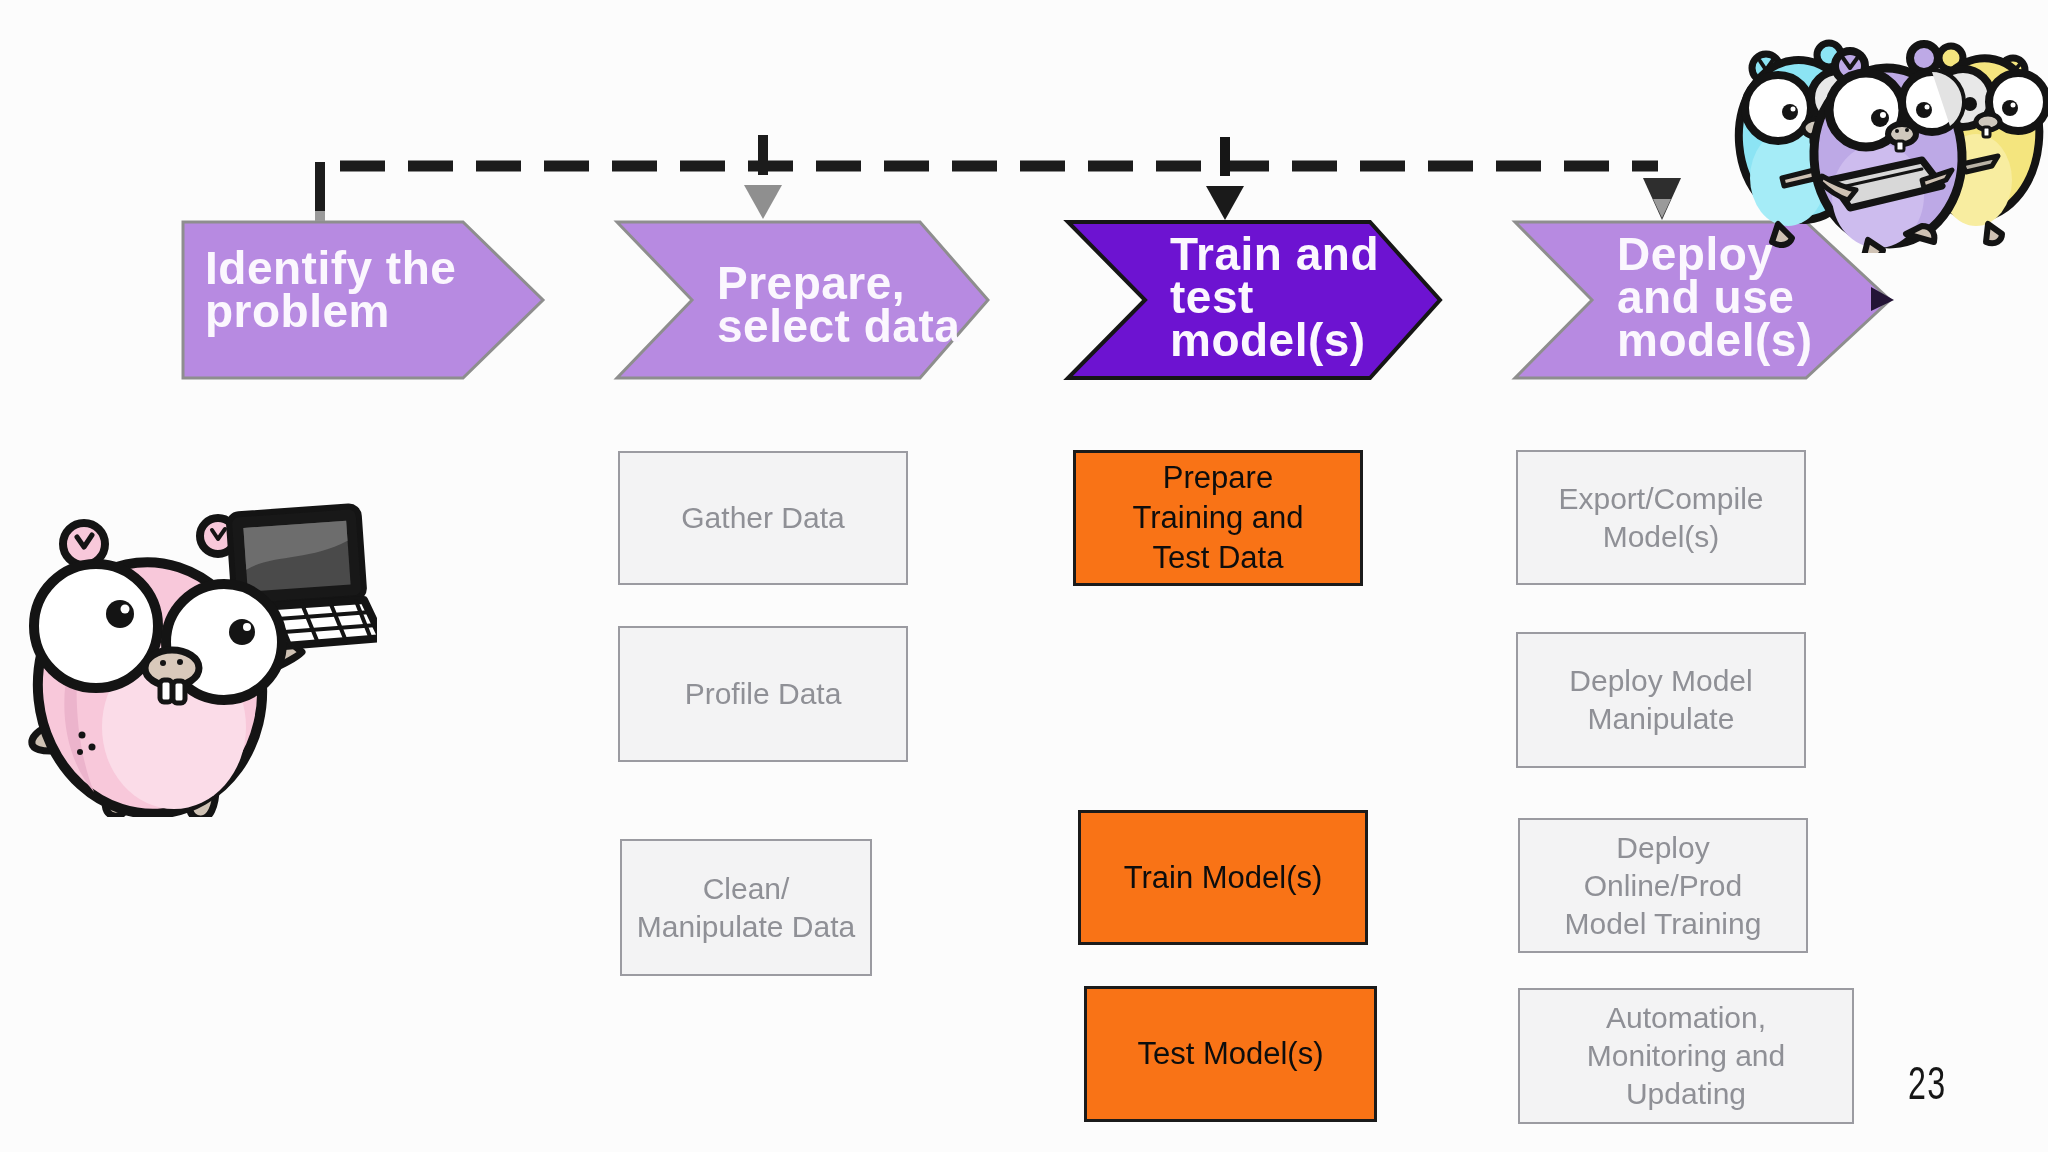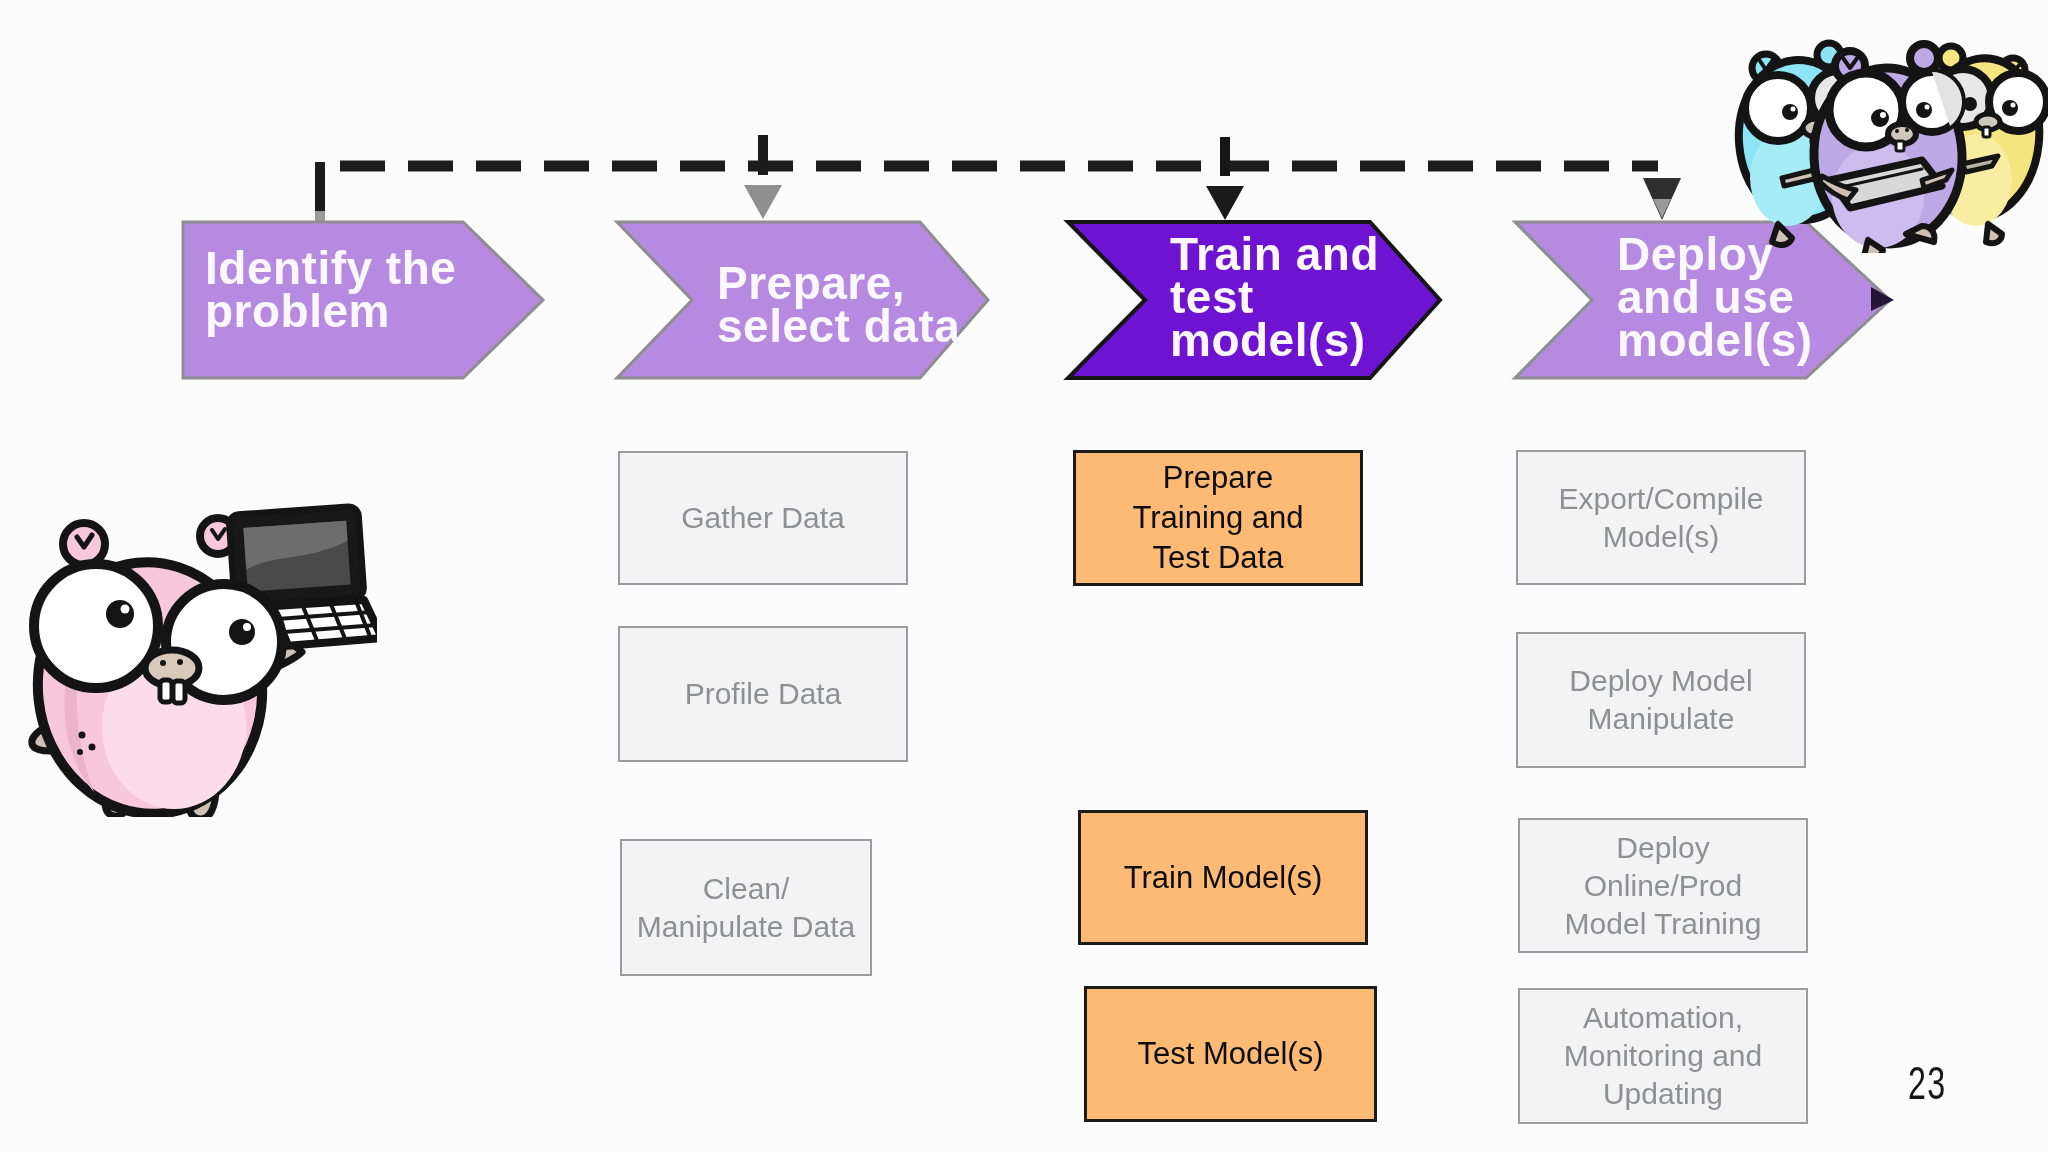--- a/index.html
+++ b/index.html
@@ -18,21 +18,21 @@
   }
   .box{
     position:absolute;display:flex;align-items:center;justify-content:center;
     text-align:center;white-space:pre-line;box-sizing:border-box;
   }
   .box-muted{
     background:#f3f3f4;border:2px solid #9b9ba1;color:#8f9096;
     font-size:30px;line-height:38px;font-weight:400;
   }
   .box-active{
-    background:#fdba74;border:3px solid #1b1b1b;color:#0d0d0d;
+    background:#f97316;border:3px solid #1b1b1b;color:#0d0d0d;
     font-size:31px;line-height:40px;font-weight:400;
   }
   #page-number{
     position:absolute;left:1908px;top:1060px;color:#161616;
     font-size:46px;line-height:46px;font-weight:500;letter-spacing:2px;
     transform:scaleX(0.70);transform-origin:left top;
   }
 </style>
 </head>
 <body>
@@ -100,21 +100,21 @@
   <div class="box box-active" style="left:1078px;top:810px;width:290px;height:135px">Train Model(s)</div>
   <div class="box box-active" style="left:1084px;top:986px;width:293px;height:136px">Test Model(s)</div>
 
   <div class="box box-muted" style="left:1516px;top:450px;width:290px;height:135px">Export/Compile
 Model(s)</div>
   <div class="box box-muted" style="left:1516px;top:632px;width:290px;height:136px">Deploy Model
 Manipulate</div>
   <div class="box box-muted" style="left:1518px;top:818px;width:290px;height:135px">Deploy
 Online/Prod
 Model Training</div>
-  <div class="box box-muted" style="left:1518px;top:988px;width:290px;height:136px">Automation,
+  <div class="box box-muted" style="left:1518px;top:988px;width:336px;height:136px">Automation,
 Monitoring and
 Updating</div>
 
   <svg class="abs" viewBox="0 0 355 325" style="left:22px;top:492px;width:355px;height:325px">
     <g stroke="#141414" stroke-linejoin="round" stroke-linecap="round">
       <path d="M55,228 C28,228 8,242 10,252 C12,262 45,262 68,248 Z" fill="#cfc2b4" stroke-width="7"></path>
       <path d="M88,288 C80,310 82,322 92,324 C102,326 110,312 112,292 Z" fill="#cfc2b4" stroke-width="7"></path>
       <path d="M168,294 C164,316 168,326 178,327 C188,328 194,314 194,296 Z" fill="#cfc2b4" stroke-width="7"></path>
       <circle cx="62" cy="52" r="21" fill="#f8c8da" stroke-width="8"></circle>
       <path d="M55,45 l7,10 l8,-12" fill="none" stroke-width="5"></path>

